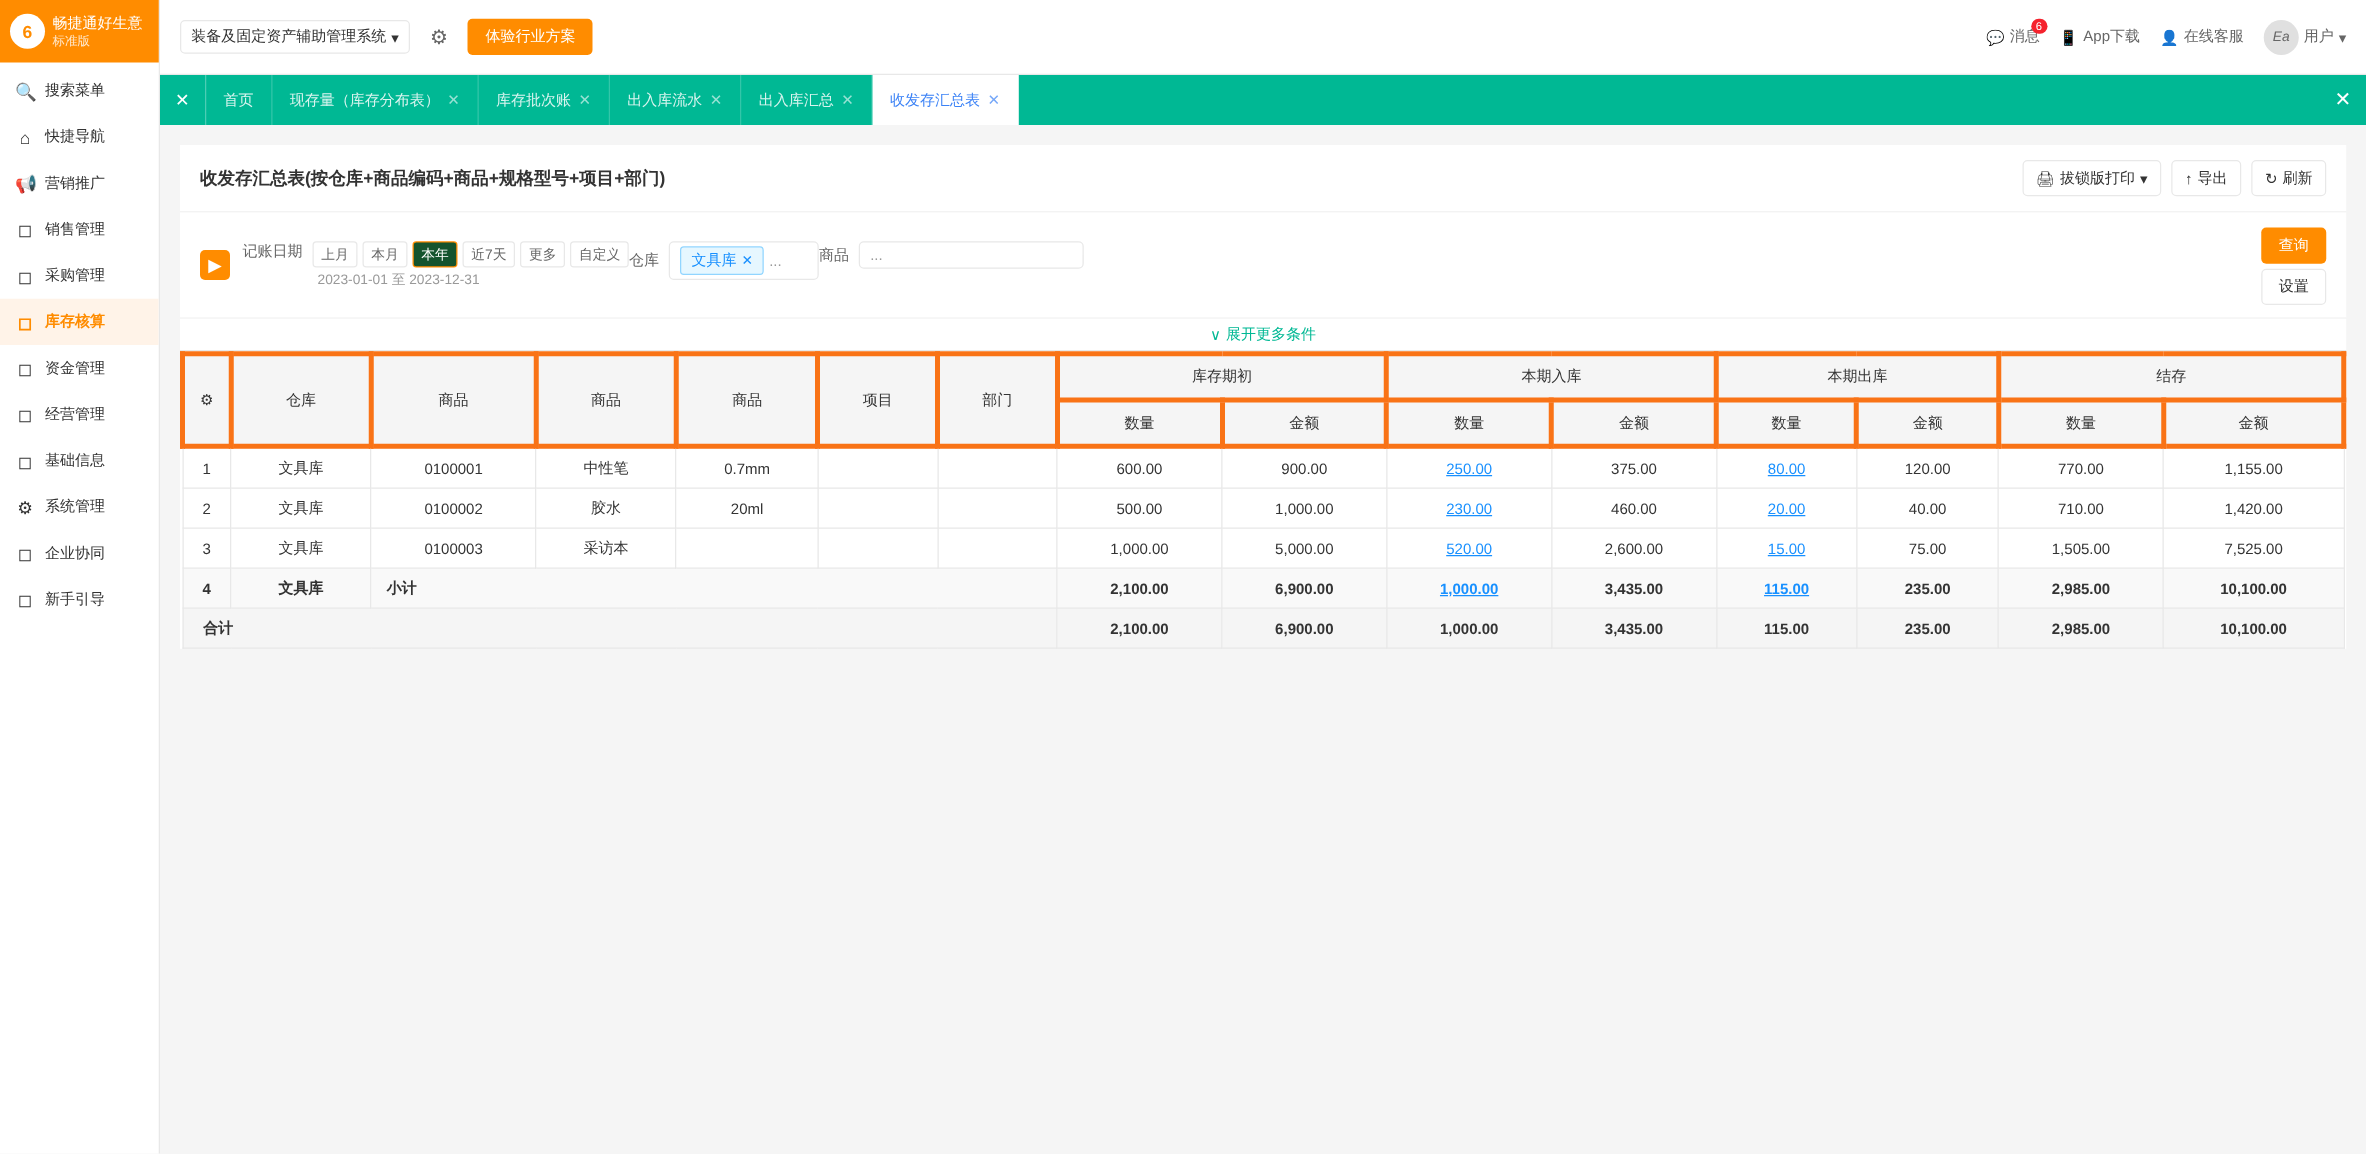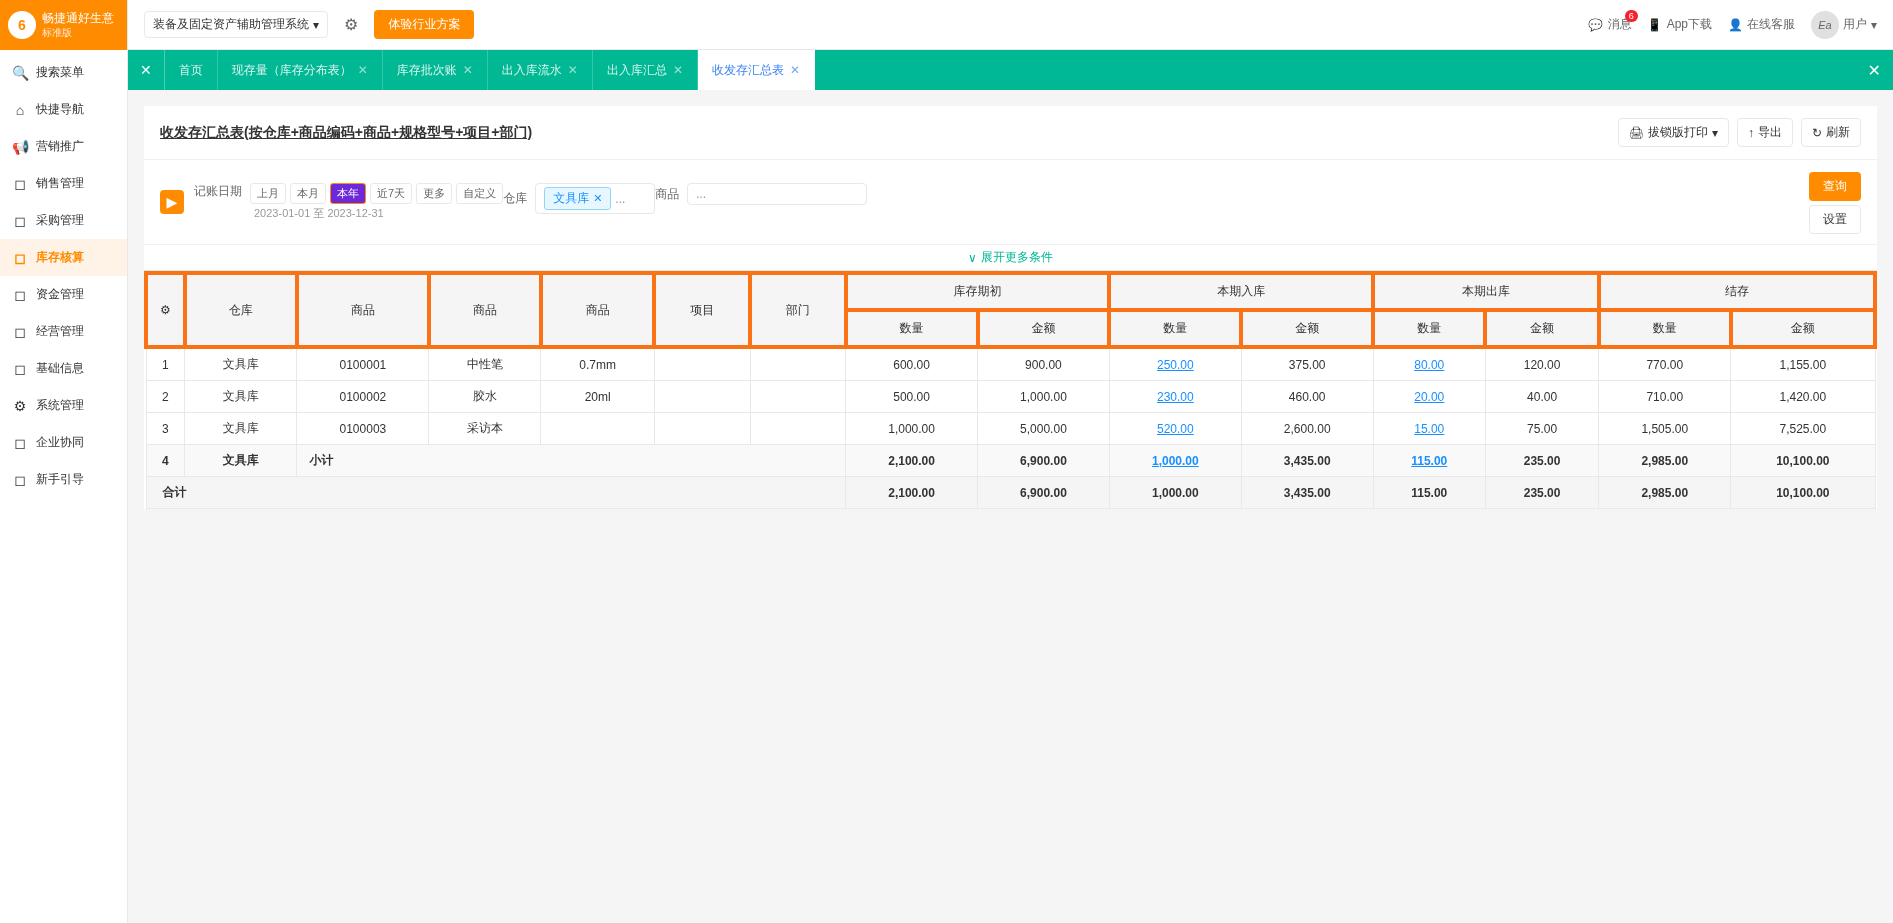--- a/index.html
+++ b/index.html
@@ -14,21 +14,21 @@
     .sidebar-nav { flex: 1; overflow-y: auto; padding: 4px 0; }
     .sidebar-item { padding: 10px 12px; display: flex; align-items: center; gap: 8px; cursor: pointer; color: #333; transition: background 0.2s; }
     .sidebar-item.active { background: #fff3e8; color: #ff8c00; font-weight: bold; }
     .sidebar-item-icon { font-size: 14px; width: 16px; text-align: center; }
     .sidebar-item-label { font-size: 12px; }
 
     
     .main { flex: 1; display: flex; flex-direction: column; overflow: hidden; }
 
     
-    .topbar { height: 50px; background: #fff; border-bottom: 1px solid #e8e8e8; display: flex; align-items: center; padding: 0 16px; gap: 12px; }
+    .topbar { height: 60px; background: #fff; border-bottom: 1px solid #e8e8e8; display: flex; align-items: center; padding: 0 16px; gap: 12px; }
     .topbar-system-select { border: 1px solid #e8e8e8; border-radius: 4px; padding: 4px 8px; font-size: 12px; color: #333; background: #fff; cursor: pointer; display: flex; align-items: center; gap: 4px; }
     .topbar-settings-btn { color: #666; cursor: pointer; padding: 4px; font-size: 16px; }
     .topbar-trial-btn { background: #ff8c00; color: #fff; border: none; border-radius: 4px; padding: 6px 14px; font-size: 12px; cursor: pointer; }
     .topbar-right { display: flex; align-items: center; gap: 16px; color: #666; font-size: 12px; }
     .topbar-right-item { display: flex; align-items: center; gap: 4px; cursor: pointer; position: relative; }
     .badge { position: absolute; top: -6px; right: -6px; background: #f5222d; color: #fff; border-radius: 8px; font-size: 9px; padding: 1px 4px; }
     .topbar-avatar { width: 28px; height: 28px; background: #e0e0e0; border-radius: 50%; display: flex; align-items: center; justify-content: center; font-size: 11px; color: #666; font-style: italic; }
     .topbar-user { display: flex; align-items: center; gap: 4px; cursor: pointer; }
 
     
@@ -37,21 +37,21 @@
     .tab { padding: 0 14px; height: 100%; display: flex; align-items: center; gap: 6px; cursor: pointer; color: rgba(255,255,255,0.85); font-size: 12px; border-right: 1px solid rgba(255,255,255,0.2); position: relative; }
     .tab.active { background: #fff; color: #3b82f6; font-weight: 500; }
     .tab-close { font-size: 12px; cursor: pointer; opacity: 0.7; }
 
     
     .page-content { flex: 1; overflow-y: auto; padding: 16px; background: #f5f5f5; }
     .filter-toggle-btn { width: 24px; height: 24px; background: #ff8c00; color: #fff; border: none; border-radius: 4px; cursor: pointer; display: flex; align-items: center; justify-content: center; font-size: 14px; flex-shrink: 0; }
     .filter-label { color: #666; font-size: 12px; }
     .date-shortcuts { display: flex; gap: 4px; align-items: center; }
     .date-btn { padding: 2px 6px; border: 1px solid #e8e8e8; border-radius: 3px; cursor: pointer; font-size: 11px; color: #666; background: #fff; text-align: center; }
-    .date-btn.active { background: #6d28d9; color: #fff; border-color: #ff8c00; }
+    .date-btn.active { background: #14532d; color: #fff; border-color: #ff8c00; }
     .date-range { color: #999; font-size: 11px; margin-left: 4px; }
     .filter-tag { display: flex; align-items: center; gap: 4px; background: #e6f7ff; border: 1px solid #91d5ff; border-radius: 3px; padding: 2px 8px; font-size: 12px; color: #1890ff; }
     .filter-tag-close { cursor: pointer; color: #1890ff; font-size: 11px; }
     .filter-more-btn { color: #999; font-size: 12px; cursor: pointer; }
     .expand-btn { color: #00b894; font-size: 12px; cursor: pointer; display: flex; align-items: center; gap: 4px; border: none; background: transparent; }
 
     
     .table-wrapper { background: #fff; }
     .btn-print { border: 1px solid #e8e8e8; border-radius: 4px; padding: 5px 10px; font-size: 12px; cursor: pointer; background: #fff; color: #333; display: flex; align-items: center; gap: 4px; }
     .btn-export { border: 1px solid #e8e8e8; border-radius: 4px; padding: 5px 10px; font-size: 12px; cursor: pointer; background: #fff; color: #333; display: flex; align-items: center; gap: 4px; }
@@ -64,21 +64,21 @@
     thead tr { background: #f5f5f5; }
     th { padding: 8px 12px; text-align: center; color: #333; font-weight: 500; border: 4px solid #f97316; white-space: nowrap; }
     td { padding: 7px 12px; text-align: center; border: 1px solid #e8e8e8; color: #333; white-space: nowrap; }
     tr.subtotal td { font-weight: bold; background: #f9f9f9; }
     .num-underline { text-decoration: underline; color: #1890ff; cursor: pointer; }
     .table-footer { background: #f5f5f5; }
     .table-footer td { font-weight: bold; }
 
     
     .content-header { background: #fff; padding: 12px 16px; display: flex; align-items: center; justify-content: space-between; border-bottom: 1px solid #f0f0f0; }
-    .content-title { font-size: 14px; font-weight: bold; color: #333; text-decoration: underline; }
+    .content-title { font-size: 14px; font-weight: bold; color: #333; }
     .header-btns { display: flex; align-items: center; gap: 8px; }
 
     .filter-section { background: #fff; padding: 10px 16px; border-bottom: 1px solid #f0f0f0; }
     .filter-row-1 { display: flex; align-items: center; gap: 10px; margin-bottom: 0; }
     .filter-left { display: flex; align-items: flex-start; flex: 1; }
 
     .warehouse-filter { display: flex; align-items: center; gap: 8px; }
     .goods-filter { display: flex; align-items: center; gap: 8px; }
     .filter-input-area { display: flex; align-items: center; gap: 4px; border: 1px solid #e8e8e8; border-radius: 4px; padding: 3px 8px; background: #fff; min-width: 120px; }
 

